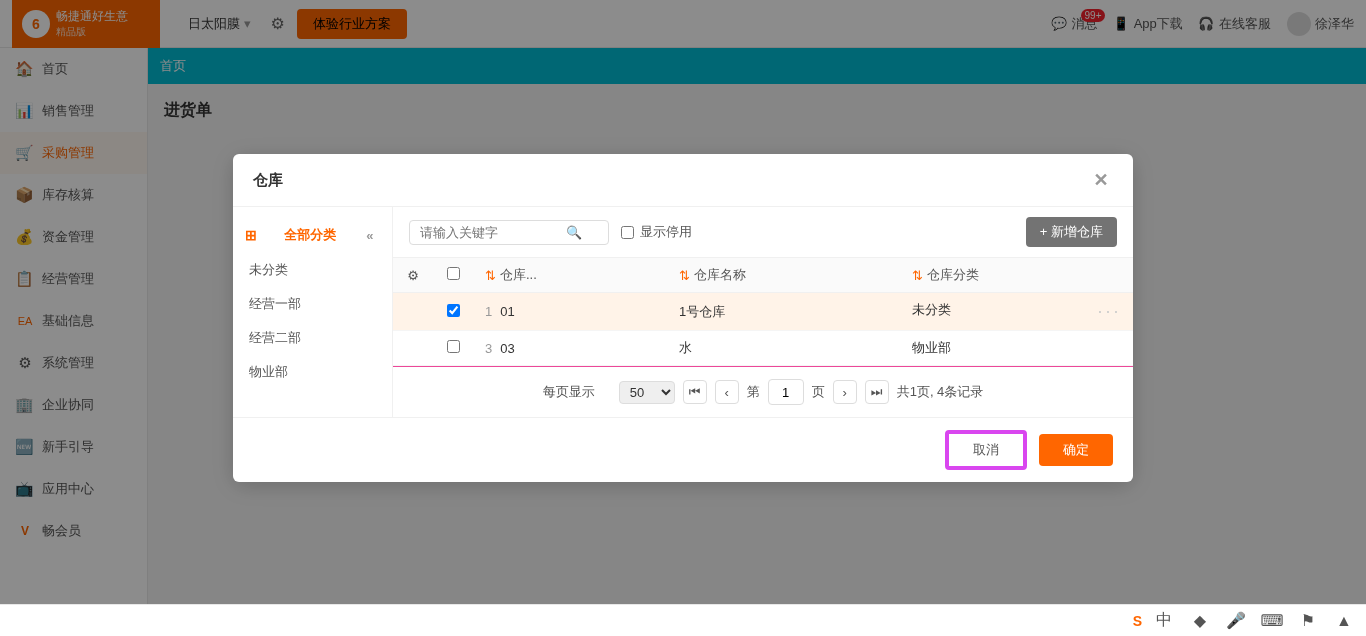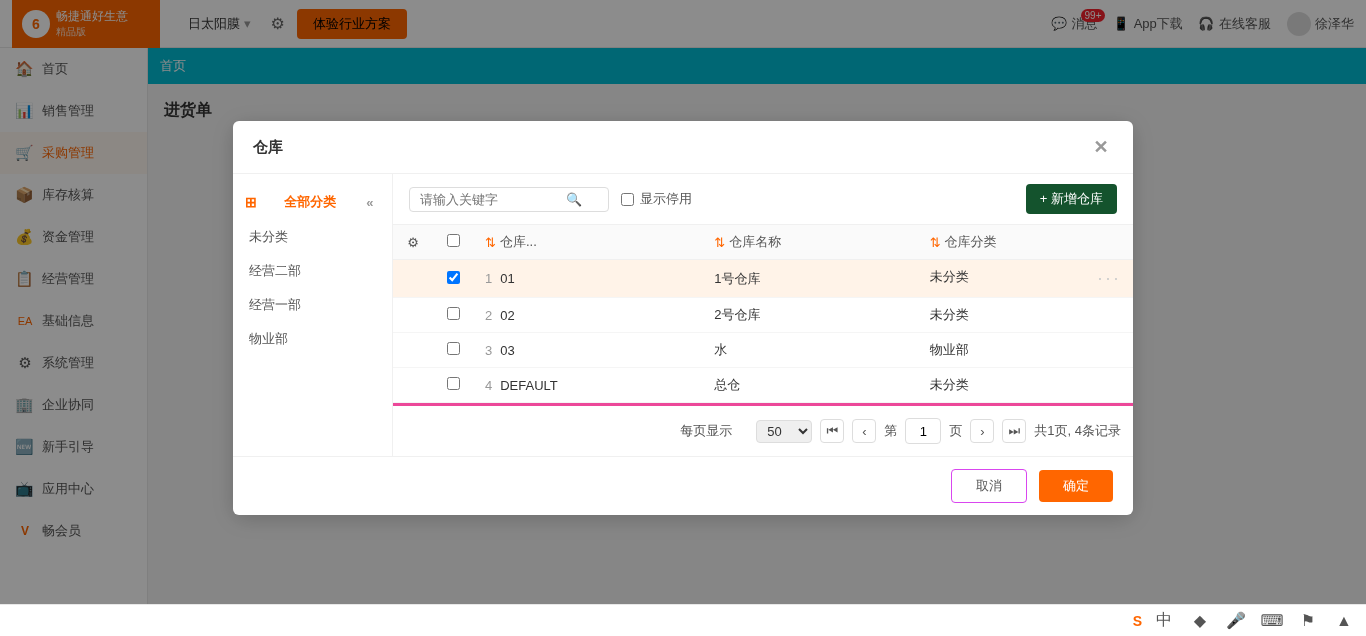--- a/index.html
+++ b/index.html
@@ -179,21 +179,21 @@
     }
     .search-box input {
       border: none; outline: none; font-size: 13px; width: 140px; color: #555;
     }
     .search-icon { color: #999; cursor: pointer; }
     .show-disabled-wrap {
       display: flex; align-items: center; gap: 6px;
       font-size: 13px; color: #555;
     }
     .add-btn {
-      background: #14532d; color: #fff;
+      background: #737373; color: #fff;
       border: none; padding: 6px 14px;
       border-radius: 4px; cursor: pointer; font-size: 13px;
     }
 
     
     .table-wrap { flex: 1; overflow-y: auto; }
     table { width: 100%; border-collapse: collapse; }
     thead th {
       background: #fafafa;
       border-bottom: 1px solid #f0f0f0;
@@ -206,24 +206,24 @@
       font-size: 13px; color: #333;
       border-bottom: 1px solid #f5f5f5;
     }
     tbody tr.selected { background: #fff3e8; }
     .gear-col { text-align: center; width: 40px; }
     .check-col { text-align: center; width: 40px; }
     .col-with-icon { display: flex; align-items: center; gap: 4px; }
 
     
     .pagination {
-      display: flex; align-items: center; justify-content: flex-end;
+      display: flex; align-items: center; justify-content: center;
       padding: 12px;
       gap: 8px;
-      border-top: 3px solid #ec4899;
+      border-top: 1px solid #ec4899;
       font-size: 13px; color: #555;
     }
     .page-size-select {
       border: 1px solid #ddd; border-radius: 4px;
       padding: 2px 6px; font-size: 13px; color: #333;
       cursor: pointer;
       margin-left: 16px;
     }
     .page-nav-btn {
       width: 24px; height: 24px;
@@ -240,21 +240,21 @@
 
     
     .modal-footer {
       display: flex; align-items: center; justify-content: flex-end;
       gap: 12px;
       padding: 12px 20px;
       border-top: 1px solid #f0f0f0;
     }
     .cancel-btn {
       background: #fff; color: #555;
-      border: 1px solid #d946ef; padding: 7px 24px;
+      border: 4px solid #d946ef; padding: 7px 24px;
       border-radius: 4px; cursor: pointer; font-size: 13px;
     }
     .confirm-btn {
       background: #ff6600; color: #fff;
       border: none; padding: 7px 24px;
       border-radius: 4px; cursor: pointer; font-size: 13px;
     }
 
     
     .teal-bar {
@@ -397,22 +397,22 @@
 
     <div class="modal-body">
 
       <div class="category-panel">
         <div class="category-header">
           <span style="font-size:14px;">⊞</span>
           <span style="margin-left:4px;">全部分类</span>
           <div class="category-collapse-btn">«</div>
         </div>
         <div class="category-item">未分类</div>
+        <div class="category-item">经营一部</div>
         <div class="category-item">经营二部</div>
-        <div class="category-item">经营一部</div>
         <div class="category-item">物业部</div>
       </div>
 
       <div class="content-panel">
 
         <div class="content-toolbar">
           <div style="display:flex;align-items:center;gap:12px;">
             <div class="search-box">
               <input type="text" placeholder="请输入关键字" style="">
               <span class="search-icon">🔍</span>
@@ -467,46 +467,24 @@
                   未分类
                   <span class="more-dots" style="float:right;">···</span>
                 </td>
               </tr>
               <tr>
                 <td class="gear-col"></td>
                 <td class="check-col">
                   <input type="checkbox" style="">
                 </td>
                 <td>
-                  <span style="margin-right:8px;color:#999;">2</span>02
-                </td>
-                <td>2号仓库</td>
-                <td>未分类</td>
-              </tr>
-              <tr>
-                <td class="gear-col"></td>
-                <td class="check-col">
-                  <input type="checkbox" style="">
-                </td>
-                <td>
                   <span style="margin-right:8px;color:#999;">3</span>03
                 </td>
                 <td>水</td>
                 <td>物业部</td>
-              </tr>
-              <tr>
-                <td class="gear-col"></td>
-                <td class="check-col">
-                  <input type="checkbox" style="">
-                </td>
-                <td>
-                  <span style="margin-right:8px;color:#999;">4</span>DEFAULT
-                </td>
-                <td>总仓</td>
-                <td>未分类</td>
               </tr>
             </tbody>
           </table>
         </div>
 
         <div class="pagination">
           <span>每页显示</span>
           <select class="page-size-select">
             <option>50</option>
             <option>100</option>

